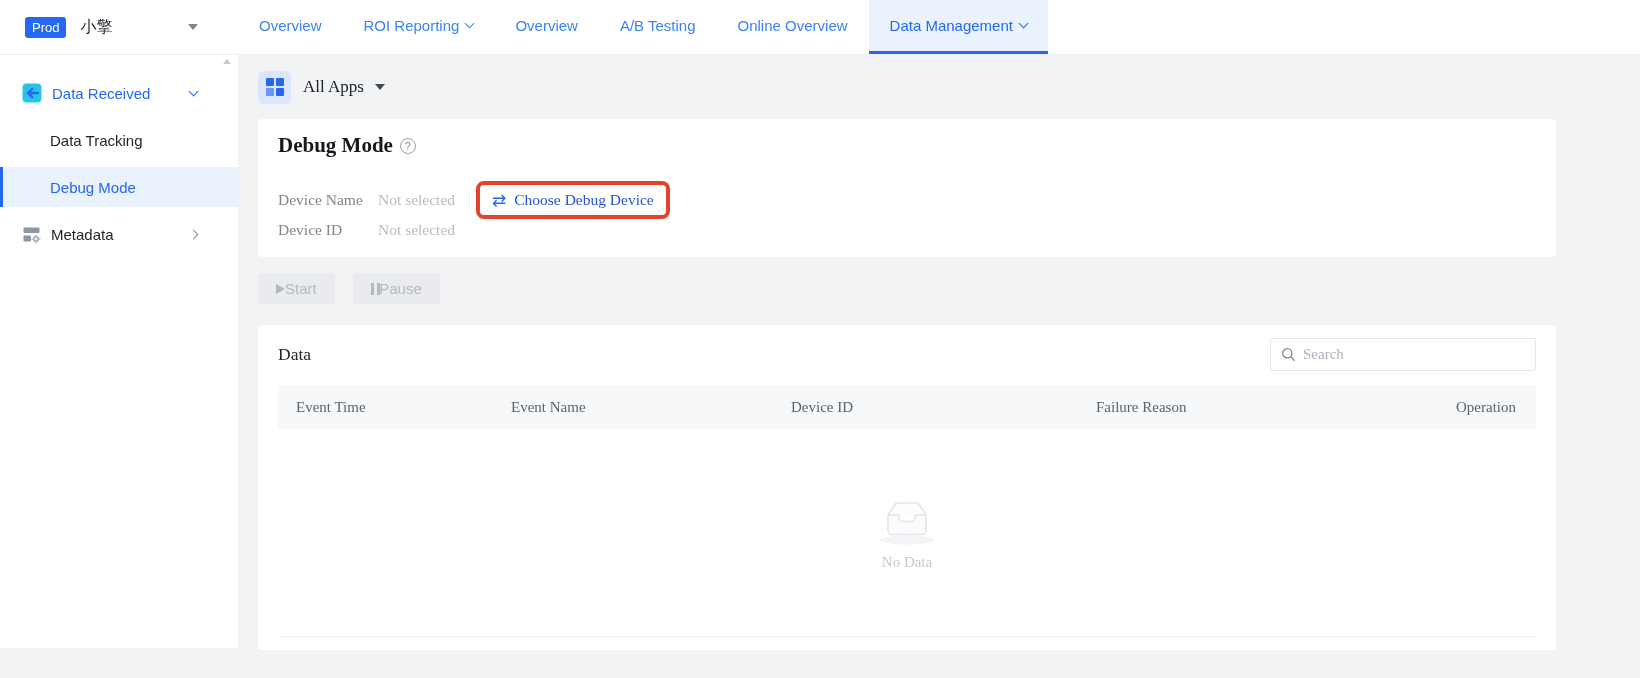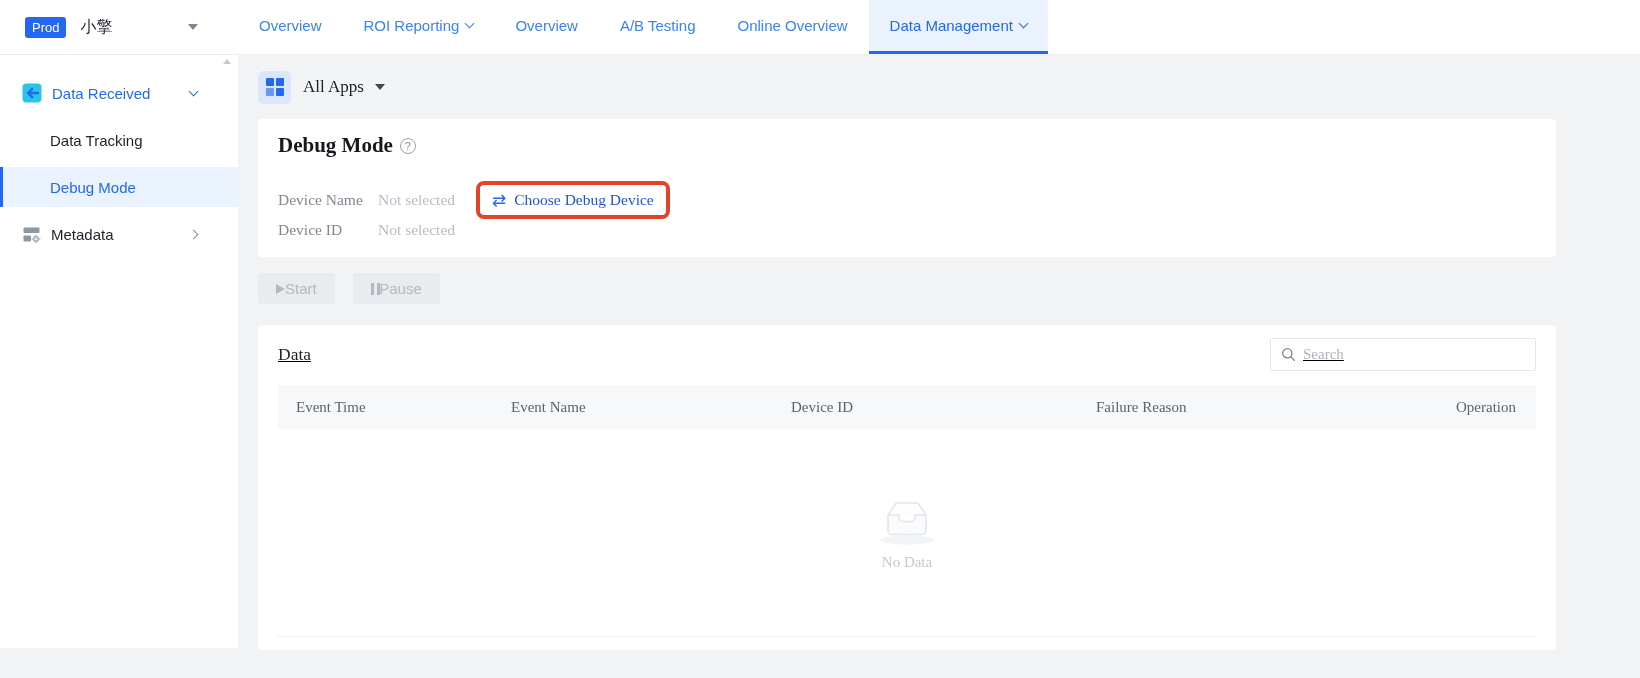--- a/index.html
+++ b/index.html
@@ -58,21 +58,21 @@
   .choose-link { display:inline-flex; align-items:center; cursor:pointer; }
   .swap-glyph { color:#2468f2; font-size:17px; margin-right:8px; font-family:"DejaVu Sans", sans-serif; }
   .choose-label { color:#2154d4; font-size:15.5px; }
 
   .buttons-row { margin-top:16px; display:flex; gap:18px; }
   .btn { display:inline-flex; align-items:center; background:#e9ebee; color:#b3b8c2; font-size:15px; height:31px; padding:0 18px; border:none; border-radius:3px; cursor:not-allowed; font-family:"Liberation Sans",sans-serif; }
   .play-glyph { width:0; height:0; border-left:9px solid #b3b8c2; border-top:5.5px solid transparent; border-bottom:5.5px solid transparent; }
   .pause-glyph { width:3.5px; height:12px; background:#b3b8c2; box-shadow:6px 0 0 #b3b8c2; margin-right:5px; }
 
   .data-card { margin-top:21px; height:325px; padding:8px 20px 0; }
-  .data-head { display:flex; align-items:center; justify-content:space-between; height:42px;text-decoration:underline; }
+  .data-head { display:flex; align-items:center; justify-content:space-between; height:42px; }
   .data-title { font-size:17.5px; color:#22262c; }
   .search-box { width:266px; height:33px; border:1px solid #e4e6ea; border-radius:2px; display:flex; align-items:center; padding:0 10px; background:#fff; }
   .search-box svg { flex:none; margin-right:7px; }
   .search-input { border:none; outline:none; flex:1; font-family:"Liberation Serif",serif; font-size:15px; color:#333; background:transparent; }
   .search-input::placeholder { color:#adb3bd; }
 
   .table-header { margin-top:10px; display:flex; align-items:center; height:44px; background:#f7f8fa; font-size:15px; color:#5b6270; }
   .th { flex:none; }
   .th-1 { width:233px; padding-left:18px; }
   .th-2 { width:280px; }

